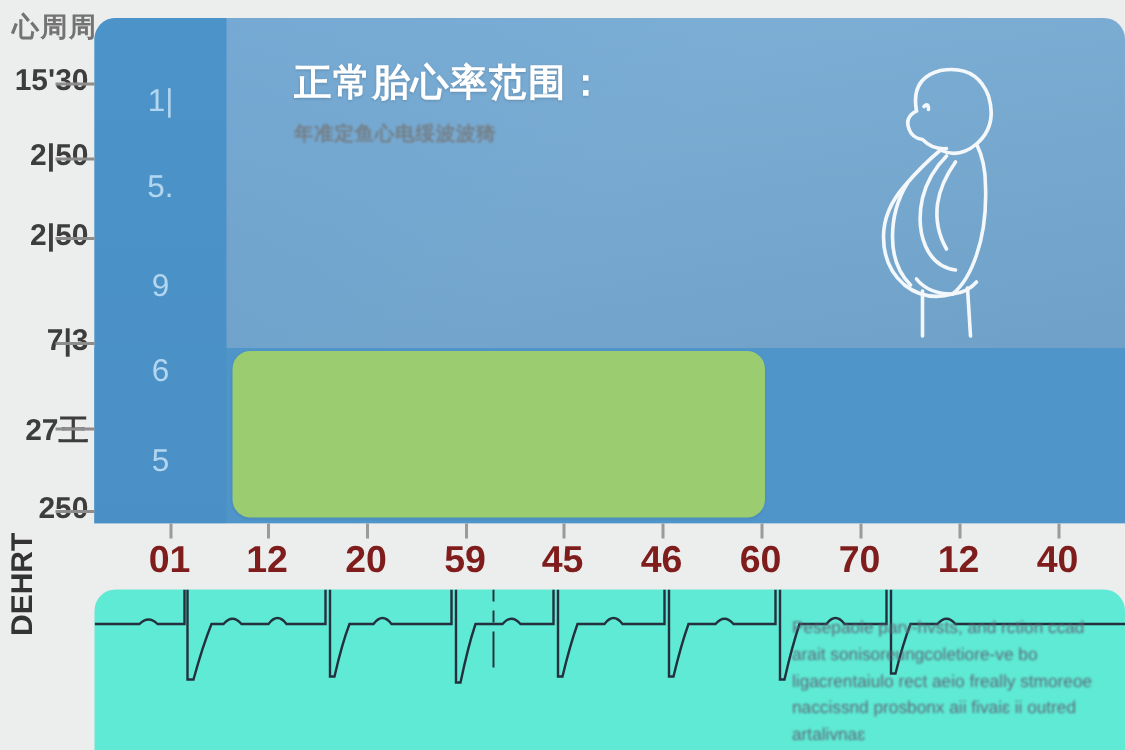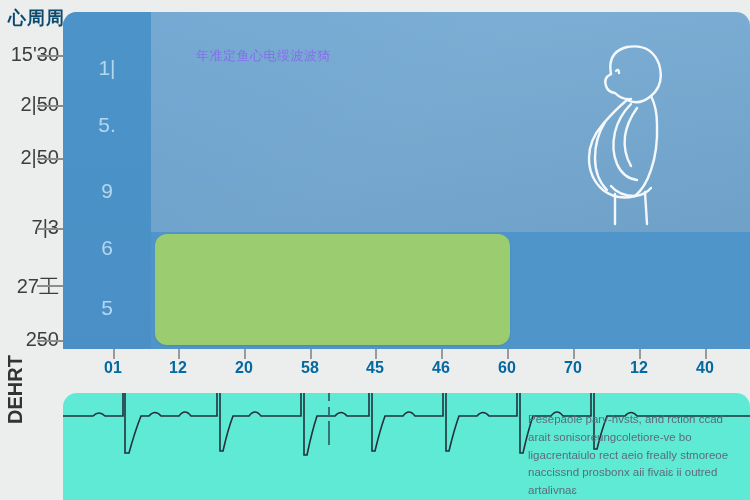--- a/index.html
+++ b/index.html
@@ -6,21 +6,21 @@
   body{
     width:750px;height:500px;overflow:hidden;
     background:#eceded;
     font-family:"Liberation Sans", sans-serif;
     position:relative;
   }
 
   
   .corner-label{
     position:absolute;left:8px;top:6px;
-    font-size:18px;font-weight:bold;color:#0c4a6e;
+    font-size:18px;font-weight:bold;color:#737373;
     letter-spacing:1px;
     z-index:6;
   }
 
   
   .chart-panel{
     position:absolute;left:63px;top:12px;width:687px;height:337px;
     background:linear-gradient(135deg,#6ba3d0 0%,#74a9d2 45%,#6fa4cd 100%);
     border-radius:14px 14px 0 0;
     overflow:hidden;
@@ -65,55 +65,55 @@
   }
   .headline .line1{
     font-size:25px;font-weight:bold;letter-spacing:1px;
     text-shadow:0 1px 2px rgba(0,0,0,.18);
   }
   .headline .line2{
     font-size:26px;font-weight:bold;letter-spacing:1px;margin-top:6px;
     text-shadow:0 1px 2px rgba(0,0,0,.18);
   }
   .headline .sub{
-    font-size:13px;font-weight:normal;margin-top:9px;
-    color:#8b5cf6;opacity:.78;
+    font-size:13px;font-weight:bold;margin-top:9px;
+    color:#737373;opacity:.78;
     filter:blur(0.6px);
     letter-spacing:.5px;
   }
 
   
   .fetus{
     position:absolute;left:575px;top:38px;width:120px;height:190px;
     z-index:5;opacity:.92;
   }
 
   
   .yaxis{position:absolute;left:0;top:0;width:63px;height:360px;z-index:6;}
   .ytick{
     position:absolute;right:4px;
-    font-size:20px;color:#3d3d3d;font-weight:normal;
+    font-size:20px;color:#3d3d3d;font-weight:bold;
     white-space:nowrap;
   }
   .ytick-dash{
     position:absolute;right:0;width:26px;height:0;
     border-top:2px solid #8d8d8d;
   }
 
   
   .xaxis{
     position:absolute;left:63px;top:349px;width:687px;height:34px;
     background:#eceded;z-index:6;
   }
   .xtick-mark{
     position:absolute;top:0;width:0;height:10px;border-left:2px solid #9a9a9a;
   }
   .xtick-label{
     position:absolute;top:10px;
-    font-size:16px;font-weight:bold;color:#0369a1;
+    font-size:25px;font-weight:bold;color:#7f1d1d;
     transform:translateX(-50%);
   }
 
   
   .ecg-panel{
     position:absolute;left:63px;top:393px;width:687px;height:113px;
     background:#5eead4;
     border-radius:14px 14px 0 0;
     overflow:hidden;
   }
@@ -148,20 +148,21 @@
   <div class="bar-val" style="top:44px">1|</div>
   <div class="bar-val" style="top:101px">5.</div>
   <div class="bar-val" style="top:167px">9</div>
   <div class="bar-val" style="top:224px">6</div>
   <div class="bar-val" style="top:284px">5</div>
 </div>
 
 <div class="band-green"></div>
 
 <div class="headline">
+  <div class="line1">正常胎心率范围：</div>
   <div class="sub">年准定鱼心电绥波波猗</div>
 </div>
 
 <div class="fetus">
   <svg width="120" height="190" viewBox="0 0 120 190" fill="none" stroke="#ffffff" stroke-width="2.4" stroke-linecap="round" stroke-linejoin="round">
 
     <path d="M36 36 Q32 14 52 9 Q76 5 84 26 Q90 46 76 58 Q64 68 52 62"></path>
 
     <path d="M36 36 Q28 40 31 48 Q33 54 40 55 Q47 62 56 61"></path>
 
@@ -204,21 +205,21 @@
   <div class="xtick-mark" style="left:50px"></div>
   <div class="xtick-label" style="left:50px">01</div>
 
   <div class="xtick-mark" style="left:115px"></div>
   <div class="xtick-label" style="left:115px">12</div>
 
   <div class="xtick-mark" style="left:181px"></div>
   <div class="xtick-label" style="left:181px">20</div>
 
   <div class="xtick-mark" style="left:247px"></div>
-  <div class="xtick-label" style="left:247px">58</div>
+  <div class="xtick-label" style="left:247px">59</div>
 
   <div class="xtick-mark" style="left:312px"></div>
   <div class="xtick-label" style="left:312px">45</div>
 
   <div class="xtick-mark" style="left:378px"></div>
   <div class="xtick-label" style="left:378px">46</div>
 
   <div class="xtick-mark" style="left:444px"></div>
   <div class="xtick-label" style="left:444px">60</div>
 

